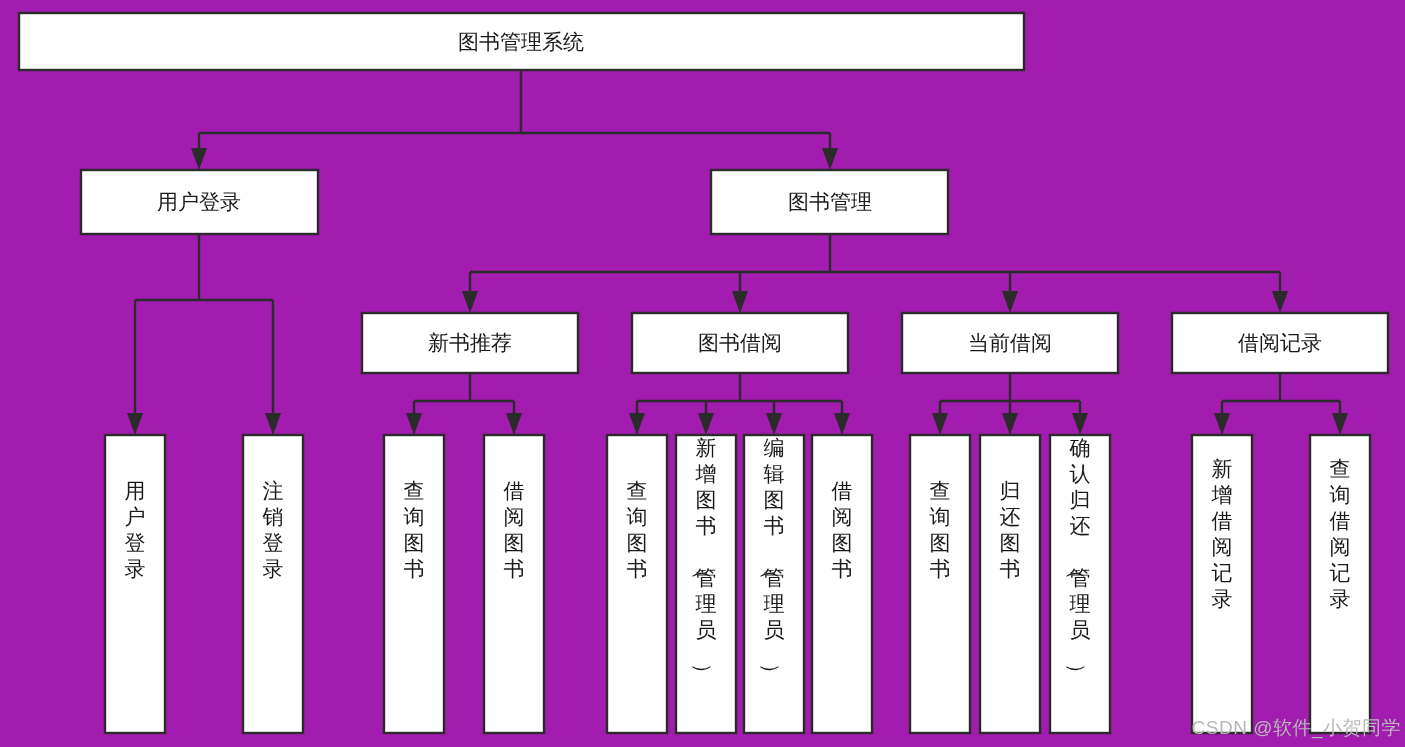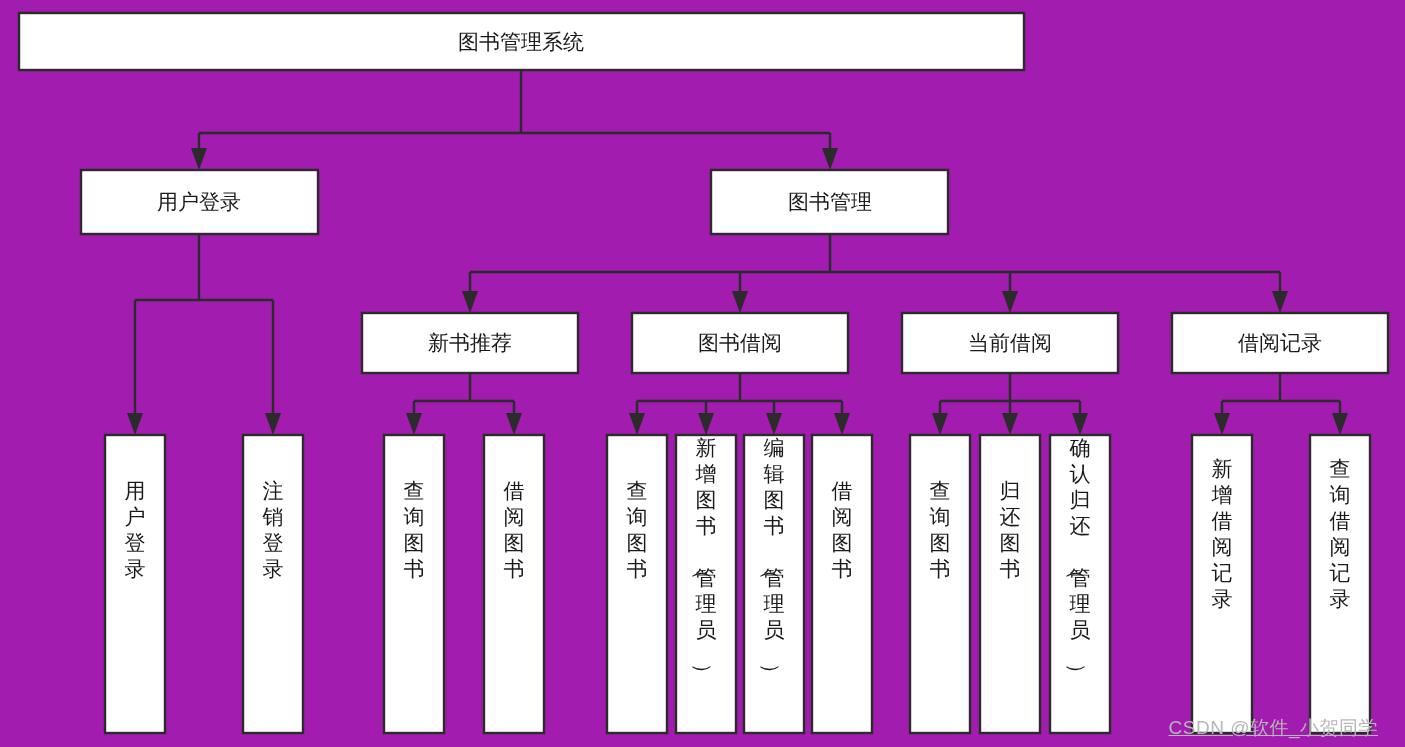--- a/index.html
+++ b/index.html
@@ -49,29 +49,28 @@
     dominant-baseline: middle;
   }
   .node-label-vert {
     fill: #1a1a1a;
     font-family: "Liberation Sans", "DejaVu Sans", sans-serif;
     font-size: 21px;
     text-anchor: middle;
   }
   .watermark-text {
     position: absolute;
-    right: 27px;
+    right: 4px;
     bottom: 6px;
     font-family: "Liberation Sans", "DejaVu Sans", sans-serif;
     font-size: 19px;
     color: #b7b7b7;
     white-space: nowrap;
     letter-spacing: 0.5px;
     pointer-events: none;
-    text-decoration: underline;
   }
 </style>
 </head>
 <body>
 
 <div id="diagram-root">
 
   <svg id="tree-svg" viewBox="0 0 1405 747" xmlns="http://www.w3.org/2000/svg">
 
     <g>

